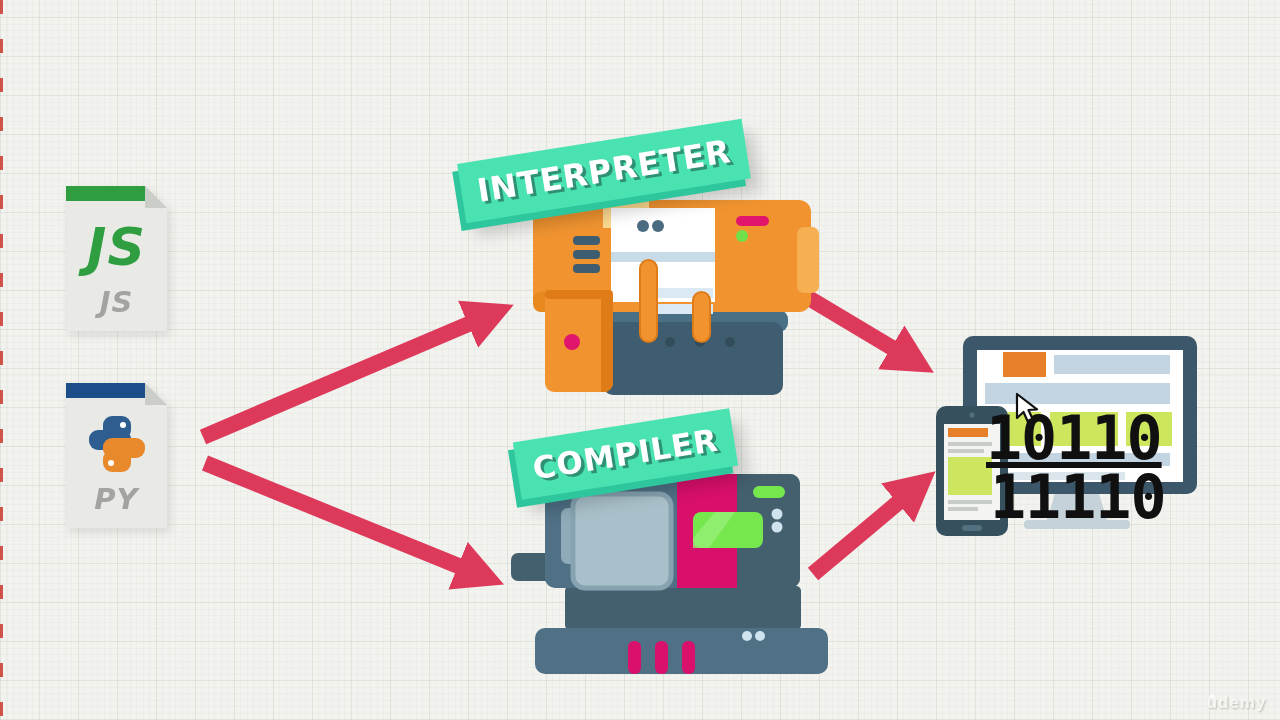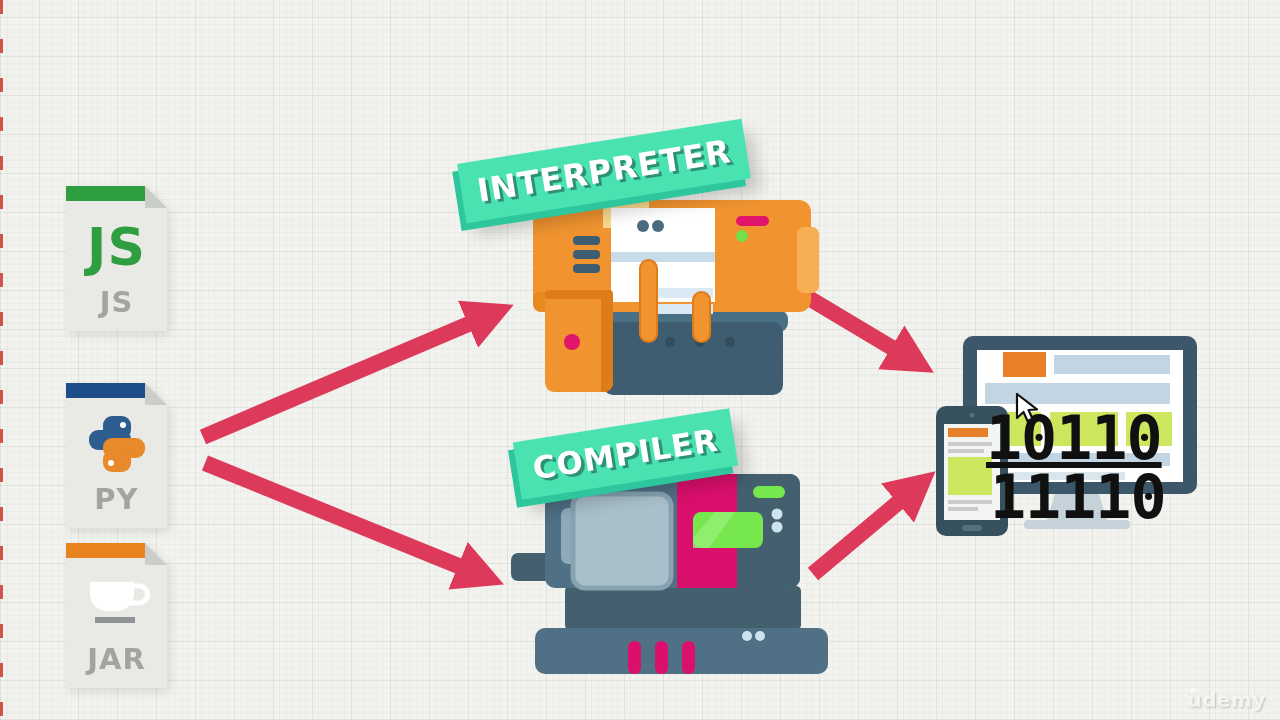--- a/index.html
+++ b/index.html
@@ -12,21 +12,21 @@
       repeating-linear-gradient(90deg, rgba(120,145,120,0.11) 0 1px, transparent 1px 39px),
       repeating-linear-gradient(0deg, rgba(140,160,140,0.055) 0 1px, transparent 1px 6.5px),
       repeating-linear-gradient(90deg, rgba(140,160,140,0.055) 0 1px, transparent 1px 6.5px);
   }
   .edge-ticks{
     position:absolute;top:0;bottom:0;left:0;width:3px;z-index:30;
     background:repeating-linear-gradient(180deg,#cc382e 0 14px,transparent 14px 39px);
     opacity:.85;
   }
   
-  .doc{position:absolute;width:101px;height:145px;filter:drop-shadow(3px 4px 5px rgba(0,0,0,0.10));z-index:6;}
+  .doc{position:absolute;width:101px;height:145px;filter:drop-shadow(3px 4px 5px rgba(0,0,0,0.10));z-index:6;font-style:italic;}
   .doc-body{position:absolute;inset:0;background:#e9eae6;
     clip-path:polygon(0 0, calc(100% - 22px) 0, 100% 22px, 100% 100%, 0 100%);}
   .doc-fold{position:absolute;top:0;left:79px;width:22px;height:22px;background:#cbcec8;
     clip-path:polygon(0 0, 100% 100%, 0 100%);}
   .doc-bar{position:absolute;top:0;left:0;width:79px;height:15px;}
   .doc-bar.js{background:#2f9e41;}
   .doc-bar.py{background:#1d4e89;}
   .doc-bar.jar{background:#e8831f;}
   .doc-big{position:absolute;left:0;right:0;top:28px;height:66px;display:flex;align-items:center;justify-content:center;
     font-size:52px;font-weight:bold;color:#2f9e41;letter-spacing:1px;}
@@ -52,21 +52,21 @@
   #phone{left:934px;top:404px;z-index:9;}
   
   .bin{position:absolute;z-index:12;font-family:"DejaVu Sans Mono","Liberation Mono",monospace;
     font-weight:bold;font-size:60px;line-height:60px;color:#101010;letter-spacing:-1px;}
   #bin-0{left:983px;top:349px;}
   #bin-1{left:986px;top:408px;text-decoration:underline;}
   #bin-2{left:990px;top:467px;text-align:center;}
   
   #cursor{left:1013px;top:392px;z-index:25;}
   .watermark{position:absolute;right:14px;bottom:8px;z-index:26;
-    font-size:20px;font-weight:bold;color:rgba(252,252,250,0.8);
+    font-size:15px;font-weight:bold;color:rgba(252,252,250,0.8);
     text-shadow:1px 1px 2px rgba(130,130,125,0.45);letter-spacing:0.5px;margin-top:20px;}
   .watermark::before{content:"";position:absolute;left:1px;top:-5px;
     border:4px solid transparent;border-bottom:5px solid rgba(252,252,250,0.8);}
 </style>
 </head>
 <body>
 
 <div class="stage">
 
   <div class="edge-ticks"></div>
@@ -101,33 +101,20 @@
         <rect x="4" y="17" width="42" height="20" rx="9" fill="#2d5e8f"></rect>
         <rect x="18" y="25" width="42" height="20" rx="9" fill="#e8892c"></rect>
         <rect x="18" y="37" width="28" height="22" rx="9" fill="#e8892c"></rect>
         <circle cx="38" cy="12" r="3" fill="#fff"></circle>
         <circle cx="26" cy="50" r="3" fill="#fff"></circle>
       </svg>
     </div>
     <div class="doc-ext">PY</div>
   </div>
 
-  <div class="doc" id="doc-jar">
-    <div class="doc-body"></div>
-    <div class="doc-fold"></div>
-    <div class="doc-bar jar"></div>
-    <div class="doc-icon">
-      <svg width="70" height="56" viewBox="0 0 70 56">
-        <path d="M8,6 h44 v12 a17,17 0 0 1 -17,17 h-10 a17,17 0 0 1 -17,-17 z" fill="#fff"></path>
-        <path d="M52,10 h5 a8.5,8.5 0 0 1 0,17 h-9" stroke="#fff" stroke-width="5" fill="none"></path>
-        <rect x="13" y="41" width="40" height="6" fill="#8f9496"></rect>
-      </svg>
-    </div>
-    <div class="doc-ext">JAR</div>
-  </div>
 
   <svg id="machine-interpreter" class="abs" width="295" height="206" viewBox="0 0 295 206">
     <rect x="75" y="118" width="188" height="22" rx="9" fill="#4a7086"></rect>
     <rect x="78" y="130" width="180" height="73" rx="10" fill="#3f5d70"></rect>
     <circle cx="122" cy="140" r="7" fill="#334c5c"></circle>
     <circle cx="176" cy="140" r="7" fill="#334c5c"></circle>
     <circle cx="145" cy="150" r="5" fill="#334c5c"></circle>
     <circle cx="175" cy="150" r="5" fill="#334c5c"></circle>
     <circle cx="205" cy="150" r="5" fill="#334c5c"></circle>
     <rect x="8" y="8" width="278" height="112" rx="12" fill="#f19430"></rect>

